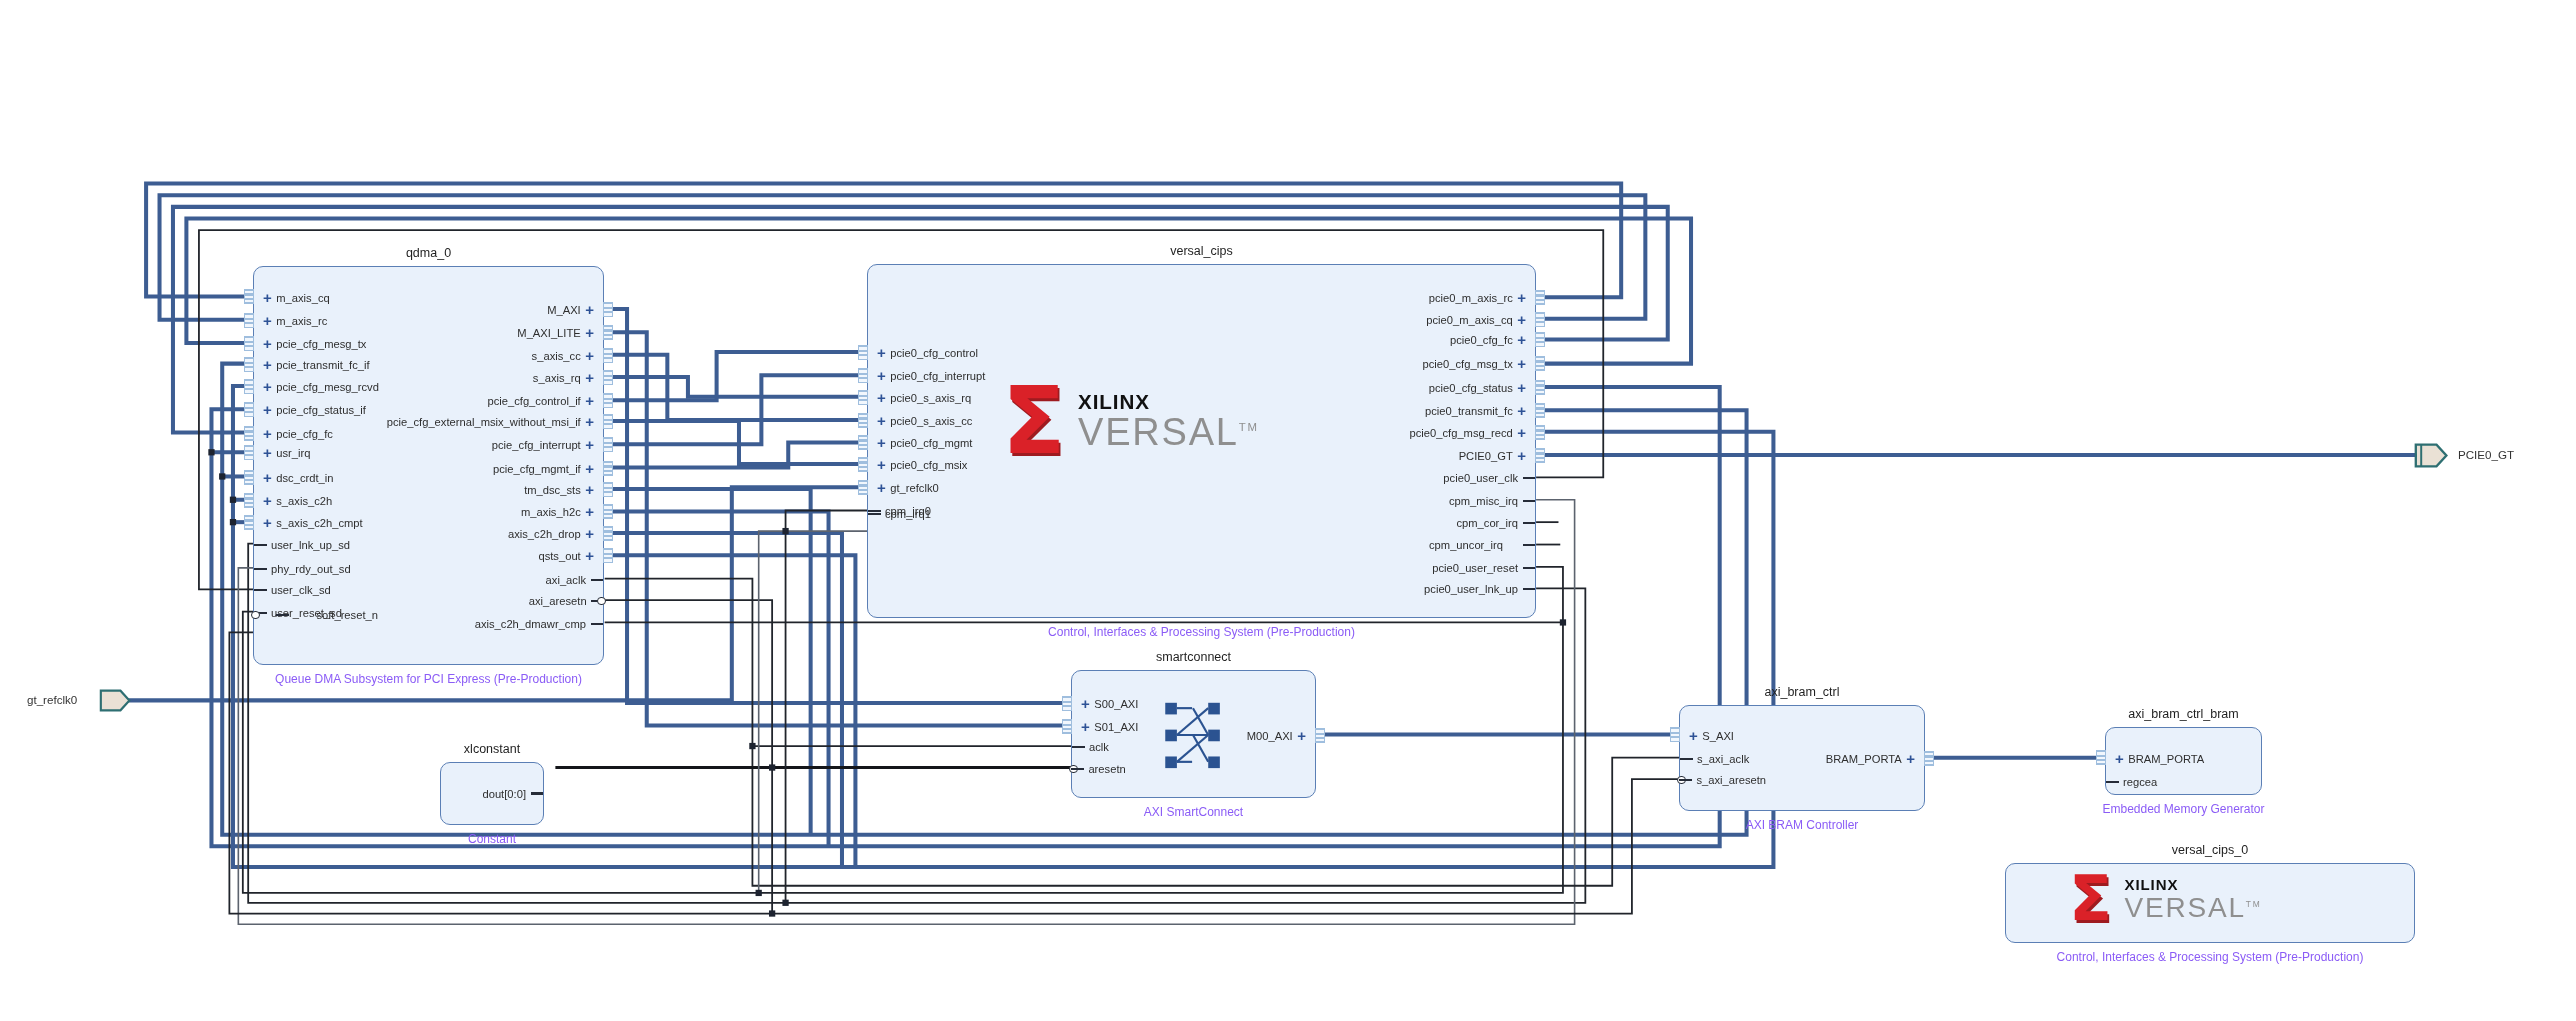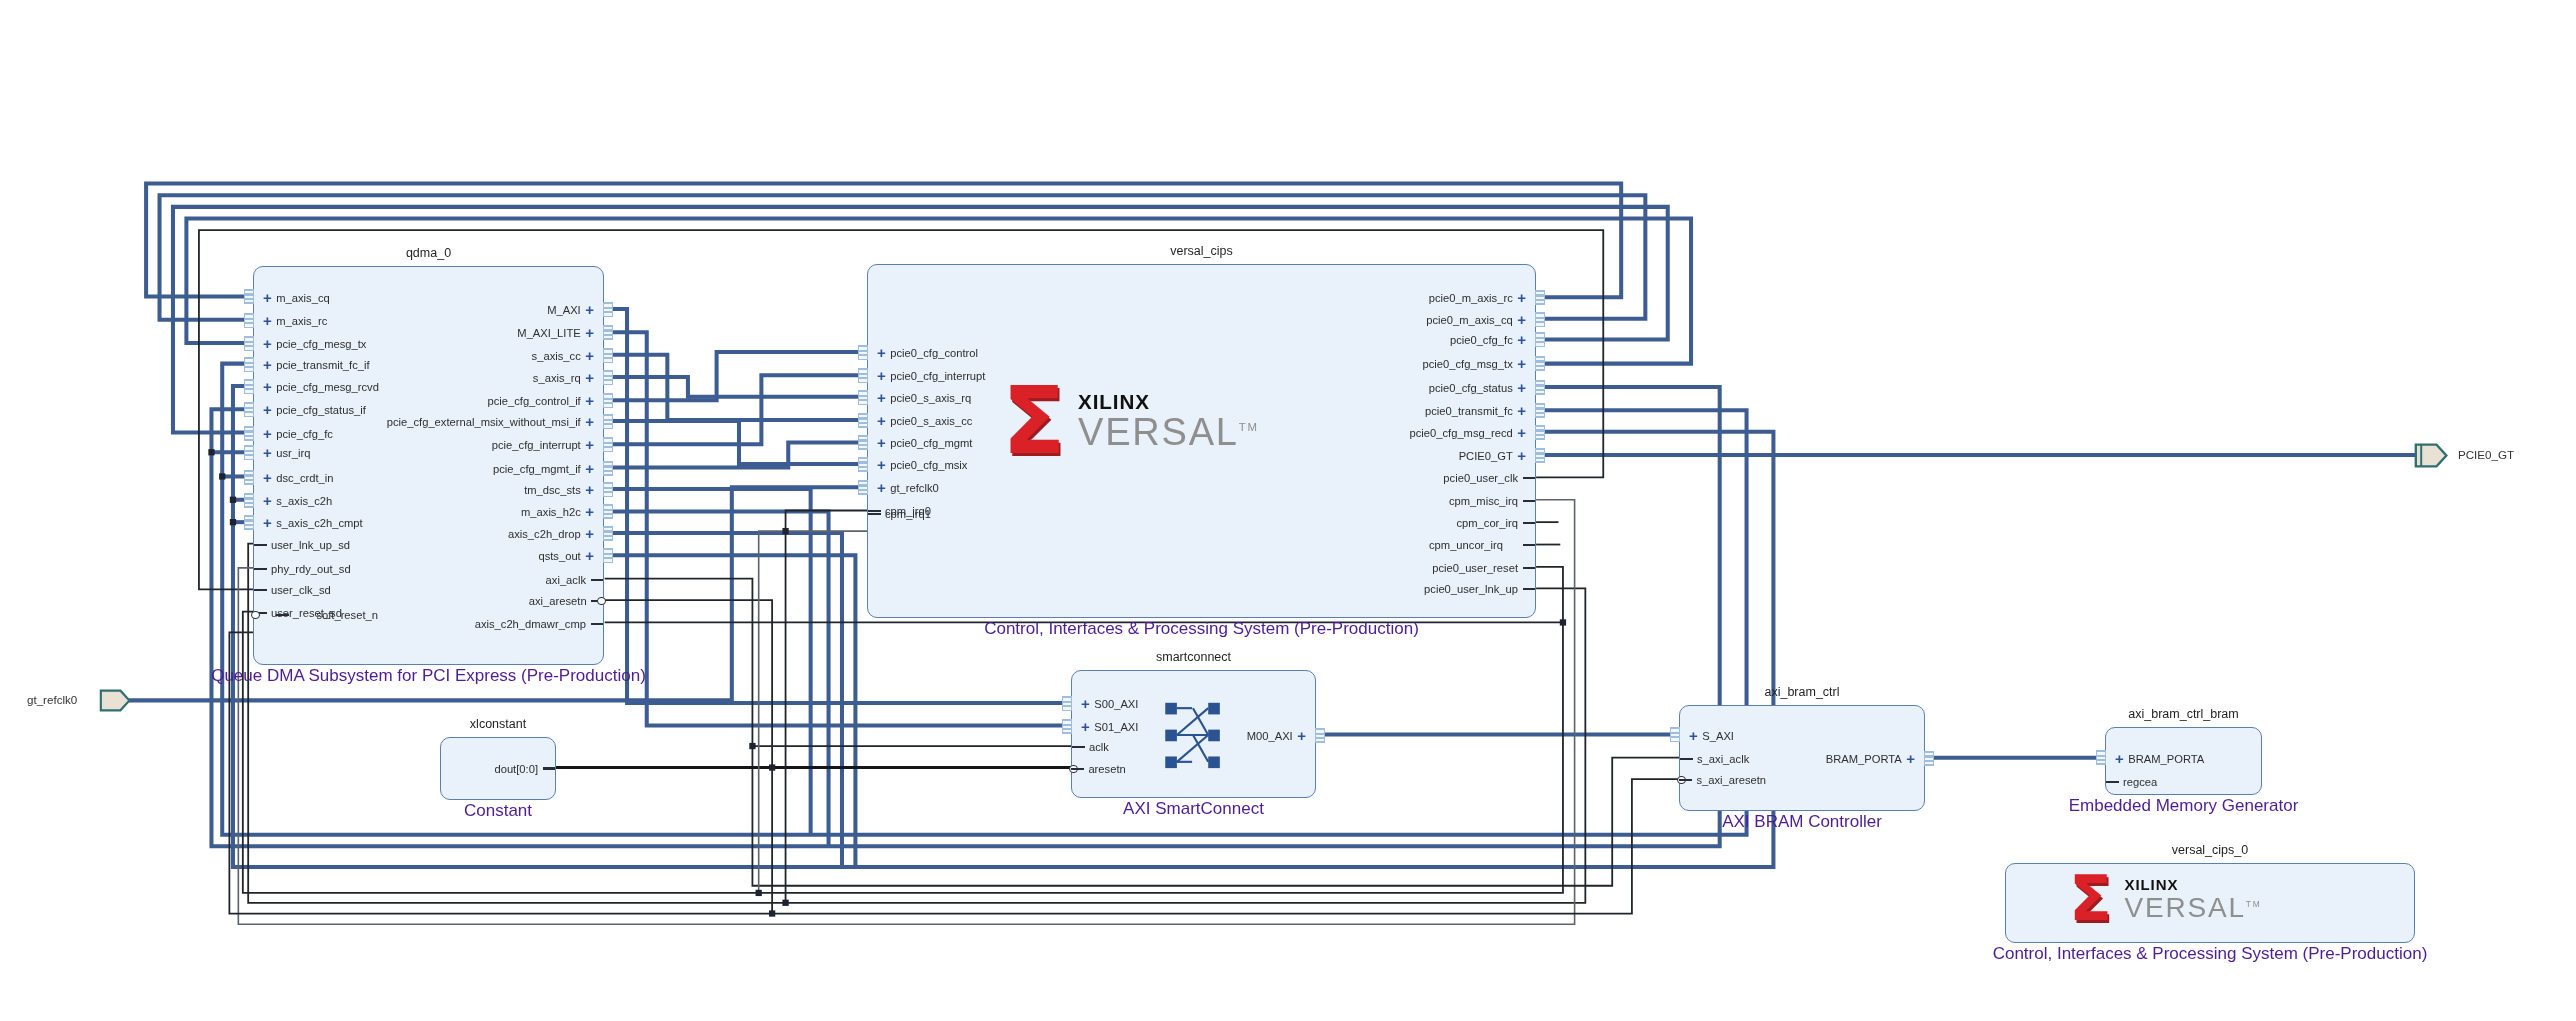--- a/index.html
+++ b/index.html
@@ -10,21 +10,21 @@
   .wire-bus{stroke:#3d5d92;stroke-width:4.5;}
   .wire-net{stroke:#20242b;stroke-width:2;}
   .wire-gray{stroke:#5c636e;stroke-width:1.8;}
   .wire-dout{stroke:#14161a;stroke-width:3.2;}
   .junction{fill:#1d2330;}
   .block{position:absolute;background:#e9f1fb;border:1.8px solid #5b7fb5;border-radius:10px;
          box-sizing:border-box;}
   .block-title{position:absolute;top:-20.6px;left:0;right:0;text-align:center;
                font-size:12.5px;color:#1f1f1f;white-space:nowrap;}
   .block-caption{position:absolute;bottom:-22.4px;left:50%;transform:translateX(-50%);
-                 text-align:center;font-size:17px;color:#4c1d95;white-space:nowrap;}
+                 text-align:center;font-size:12px;color:#8b5cf6;white-space:nowrap;}
   .pin{position:absolute;height:18px;display:flex;align-items:center;
        font-size:11.2px;color:#2e2e2e;white-space:nowrap;}
   .pin.left{left:9px;}
   .pin.right{right:9px;flex-direction:row-reverse;}
   .plus{color:#2e5296;font-weight:bold;font-size:15px;line-height:16px;}
   .pin.left .plus{margin:0 4.5px 0 0;}
   .pin.right .plus{margin:0 0 0 4.5px;}
   .conn{position:absolute;top:0.9px;width:8px;height:15px;
         background:repeating-linear-gradient(180deg,#9fbede 0 2.2px,#f2f7fd 2.2px 4.5px);
         border-left:1.3px solid #9fbede;border-right:1.3px solid #9fbede;}
@@ -372,21 +372,21 @@
           <span class="lbl">pcie0_user_lnk_up</span>
         </div>
         <div class="versal-logo" style="left: 134px; top: 115px;">
           <span class="sigma" style="font-size: 93px;">Σ</span>
           <div class="logo-text">
             <div class="xilinx" style="font-size: 20.6px;">XILINX</div>
             <div class="versal" style="font-size: 38px;"><span>VERSAL</span><sup>TM</sup></div>
           </div>
         </div>
       </div>
-      <div class="block" style="left: 440px; top: 737px; width: 116px; height: 63px;">
+      <div class="block" style="left: 440px; top: 762px; width: 104px; height: 63px;">
         <div class="block-title">xlconstant</div>
         <div class="block-caption">Constant</div>
         <div class="pin right" style="top: 21.5px;">
           <span class="tick"></span>
           <span class="lbl">dout[0:0]</span>
         </div>
       </div>
       <div class="block" style="left: 1071px; top: 670px; width: 245px; height: 128px;">
         <div class="block-title">smartconnect</div>
         <div class="block-caption">AXI SmartConnect</div>

